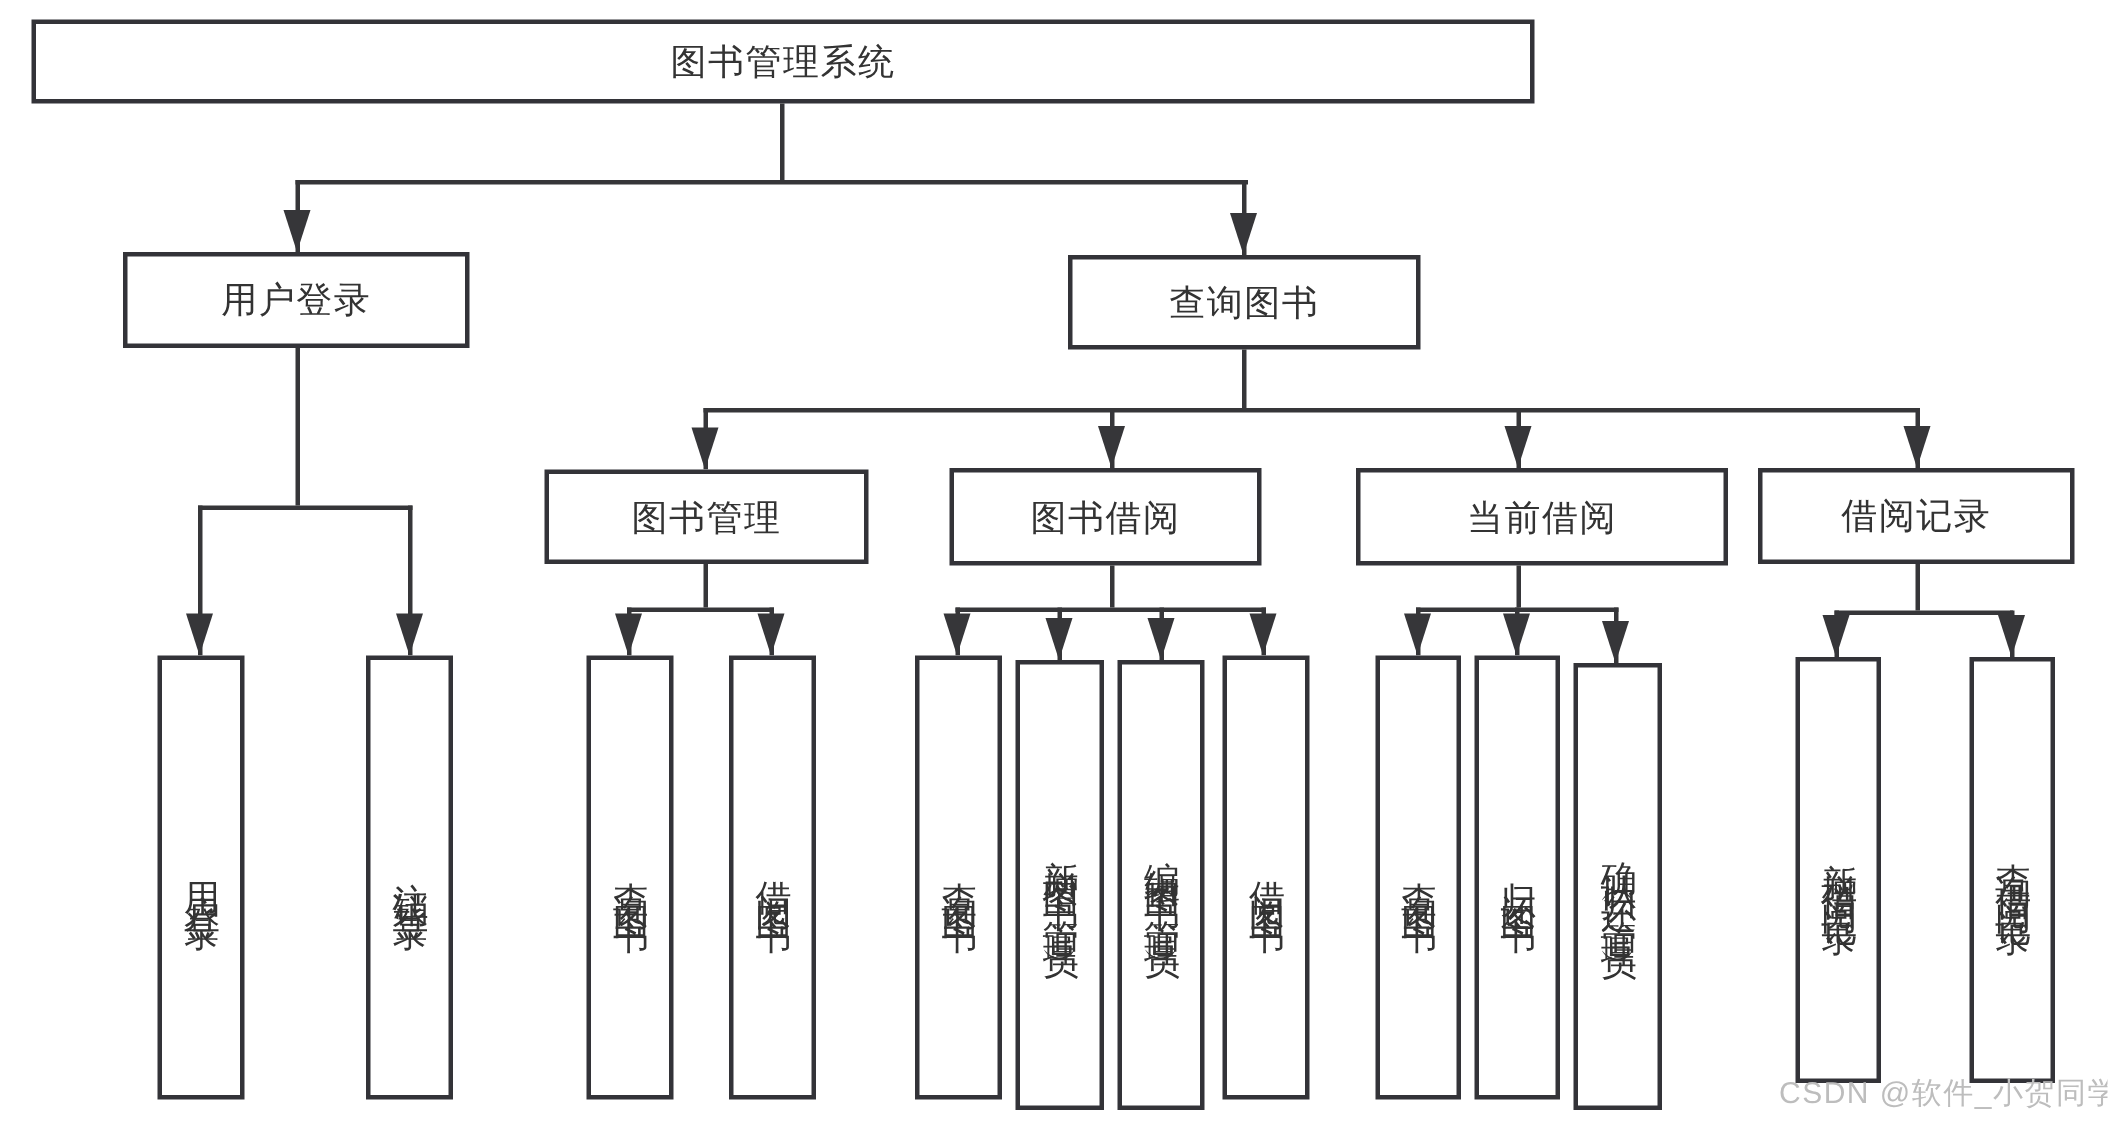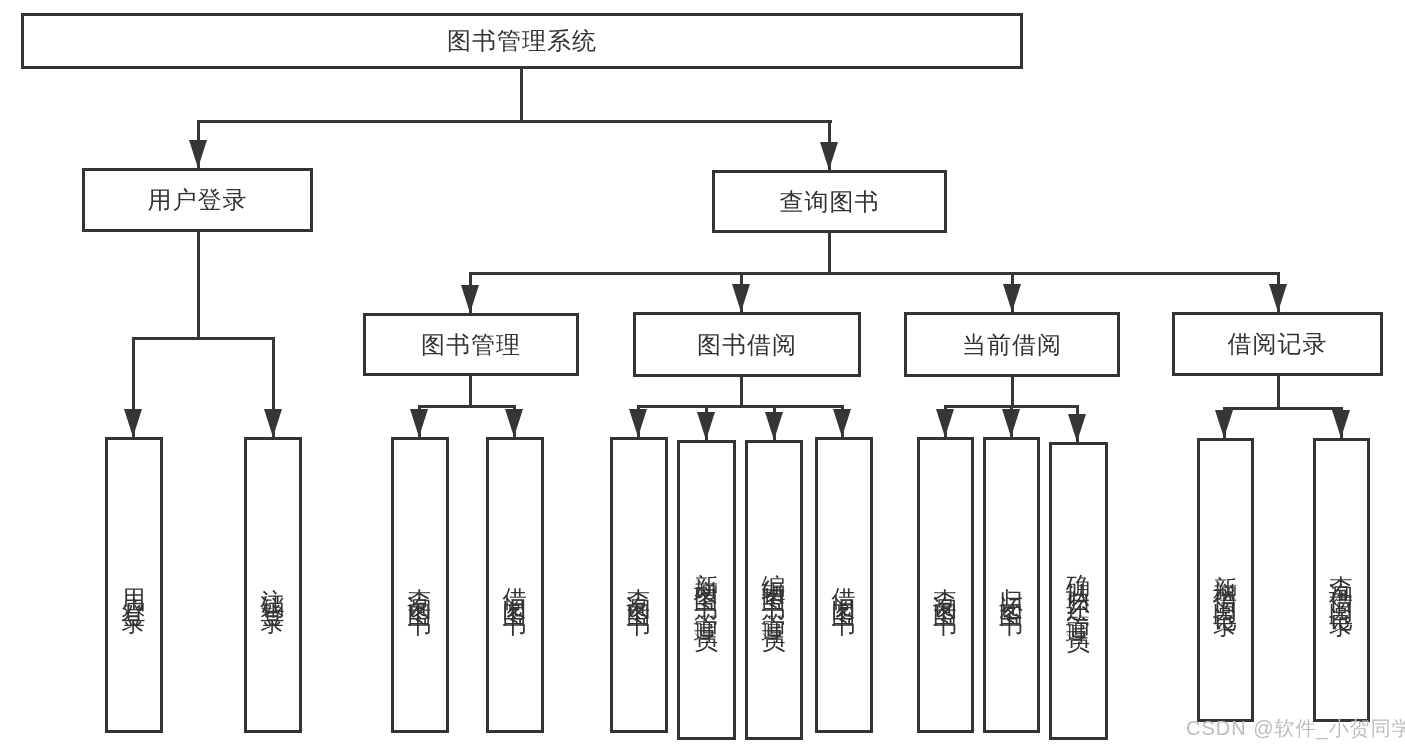--- a/index.html
+++ b/index.html
@@ -96,22 +96,22 @@
   <div class="vline" style="left:469px; top:272px; height:41px;"></div>
   <div class="arrow" style="left:461px; top:285px;"></div>
   <div class="vline" style="left:740px; top:272px; height:40px;"></div>
   <div class="arrow" style="left:732px; top:284px;"></div>
   <div class="vline" style="left:1011px; top:272px; height:40px;"></div>
   <div class="arrow" style="left:1003px; top:284px;"></div>
   <div class="vline" style="left:1277px; top:272px; height:40px;"></div>
   <div class="arrow" style="left:1269px; top:284px;"></div>
 
   <div class="box hbox" style="left:363px; top:313px; width:216px; height:63px;">图书管理</div>
-  <div class="box hbox" style="left:633px; top:312px; width:228px; height:65px;">图书借阅</div>
-  <div class="box hbox" style="left:904px; top:312px; width:216px; height:65px;">当前借阅</div>
+  <div class="box hbox" style="left:633px; top:312px; width:208px; height:65px;">图书借阅</div>
+  <div class="box hbox" style="left:904px; top:312px; width:248px; height:65px;">当前借阅</div>
   <div class="box hbox" style="left:1172px; top:312px; width:211px; height:64px;">借阅记录</div>
 
   <div class="vline" style="left:469px; top:376px; height:29px;"></div>
   <div class="hline" style="left:418px; top:405px; width:98px;"></div>
   <div class="vline" style="left:418px; top:405px; height:32px;"></div>
   <div class="arrow" style="left:410px; top:409px;"></div>
   <div class="vline" style="left:513px; top:405px; height:32px;"></div>
   <div class="arrow" style="left:505px; top:409px;"></div>
 
   <div class="vline" style="left:740px; top:377px; height:28px;"></div>

